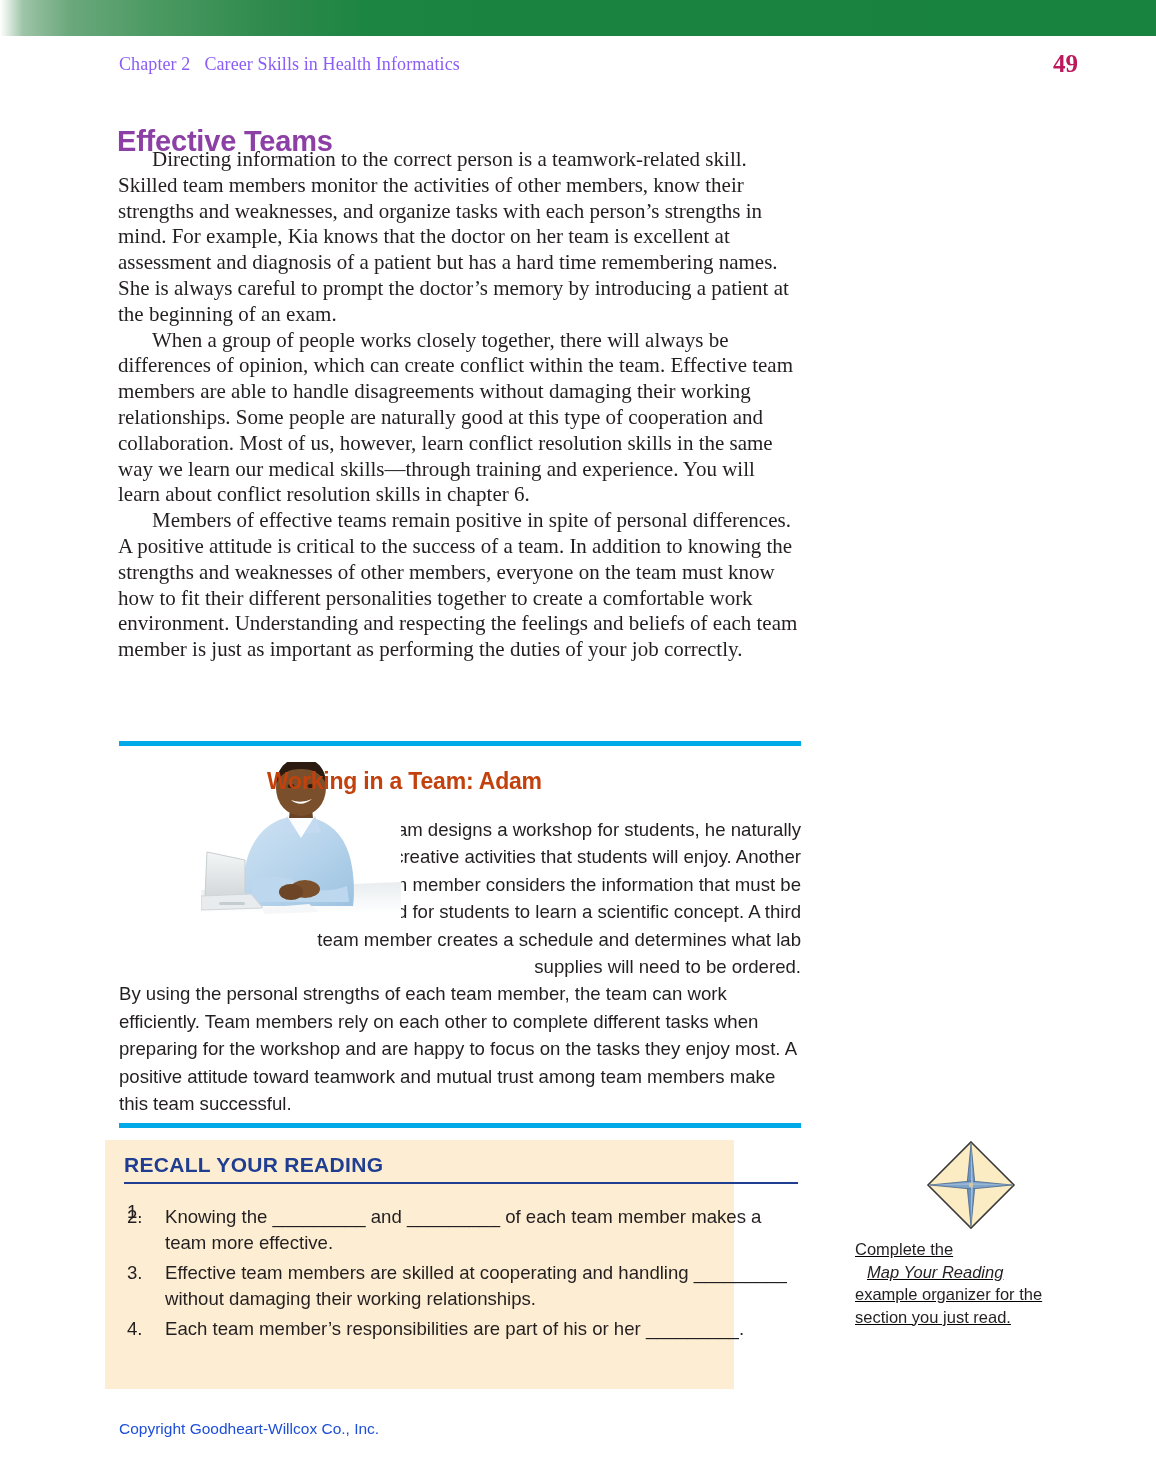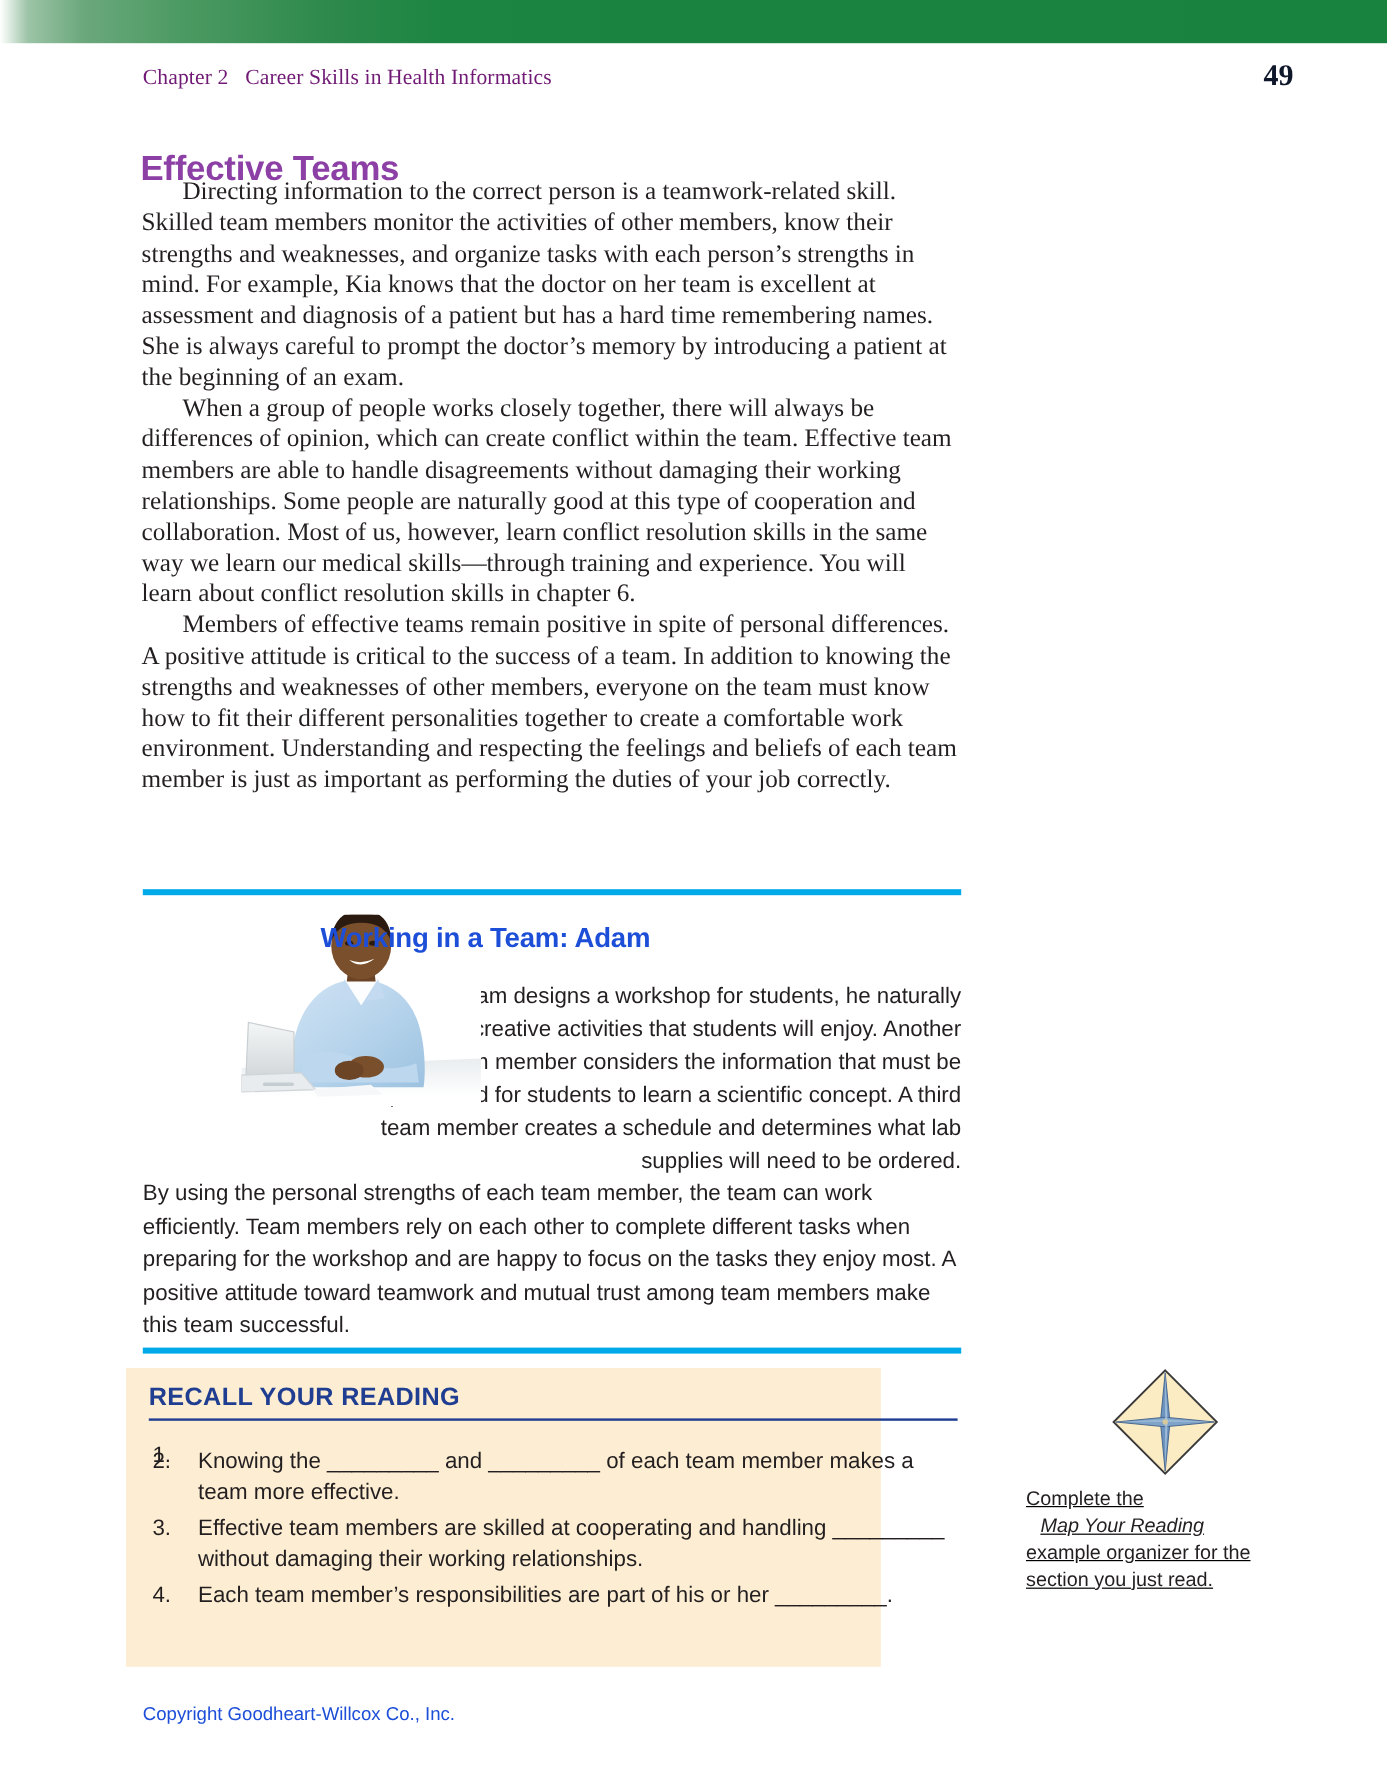--- a/index.html
+++ b/index.html
@@ -33,33 +33,33 @@
                 #18833f 100%);
   }
 
   
   .running-head {
     position: absolute;
     left: 119px;
     top: 54px;
     font-family: "Liberation Serif", serif;
     font-size: 18px;
-    color: #701a75;
+    color: #8b5cf6;
     letter-spacing: 0.1px;
   }
   .running-head .chap { margin-right: 14px; }
 
   .folio {
     position: absolute;
     right: 78px;
     top: 50px;
     font-family: "Liberation Serif", serif;
     font-size: 25px;
     font-weight: bold;
-    color: #0f172a;
+    color: #be185d;
   }
 
   
   .section-heading {
     position: absolute;
     left: 117px;
     top: 106px;
     font-size: 29px;
     color: #8c3fa5;
     letter-spacing: -0.2px;
@@ -110,21 +110,21 @@
     height: 160px;
     overflow: hidden;
   }
 
   .feature-title {
     position: absolute;
     left: 148px;
     top: 22px;
     font-size: 23px;
     font-weight: bold;
-    color: #1d4ed8;
+    color: #c2410c;
     letter-spacing: -0.2px;
   }
 
   .feature-text {
     font-size: 18.6px;
     line-height: 27.4px;
     color: #231f20;
     padding-top: 58px;
     text-align: right;
   }

